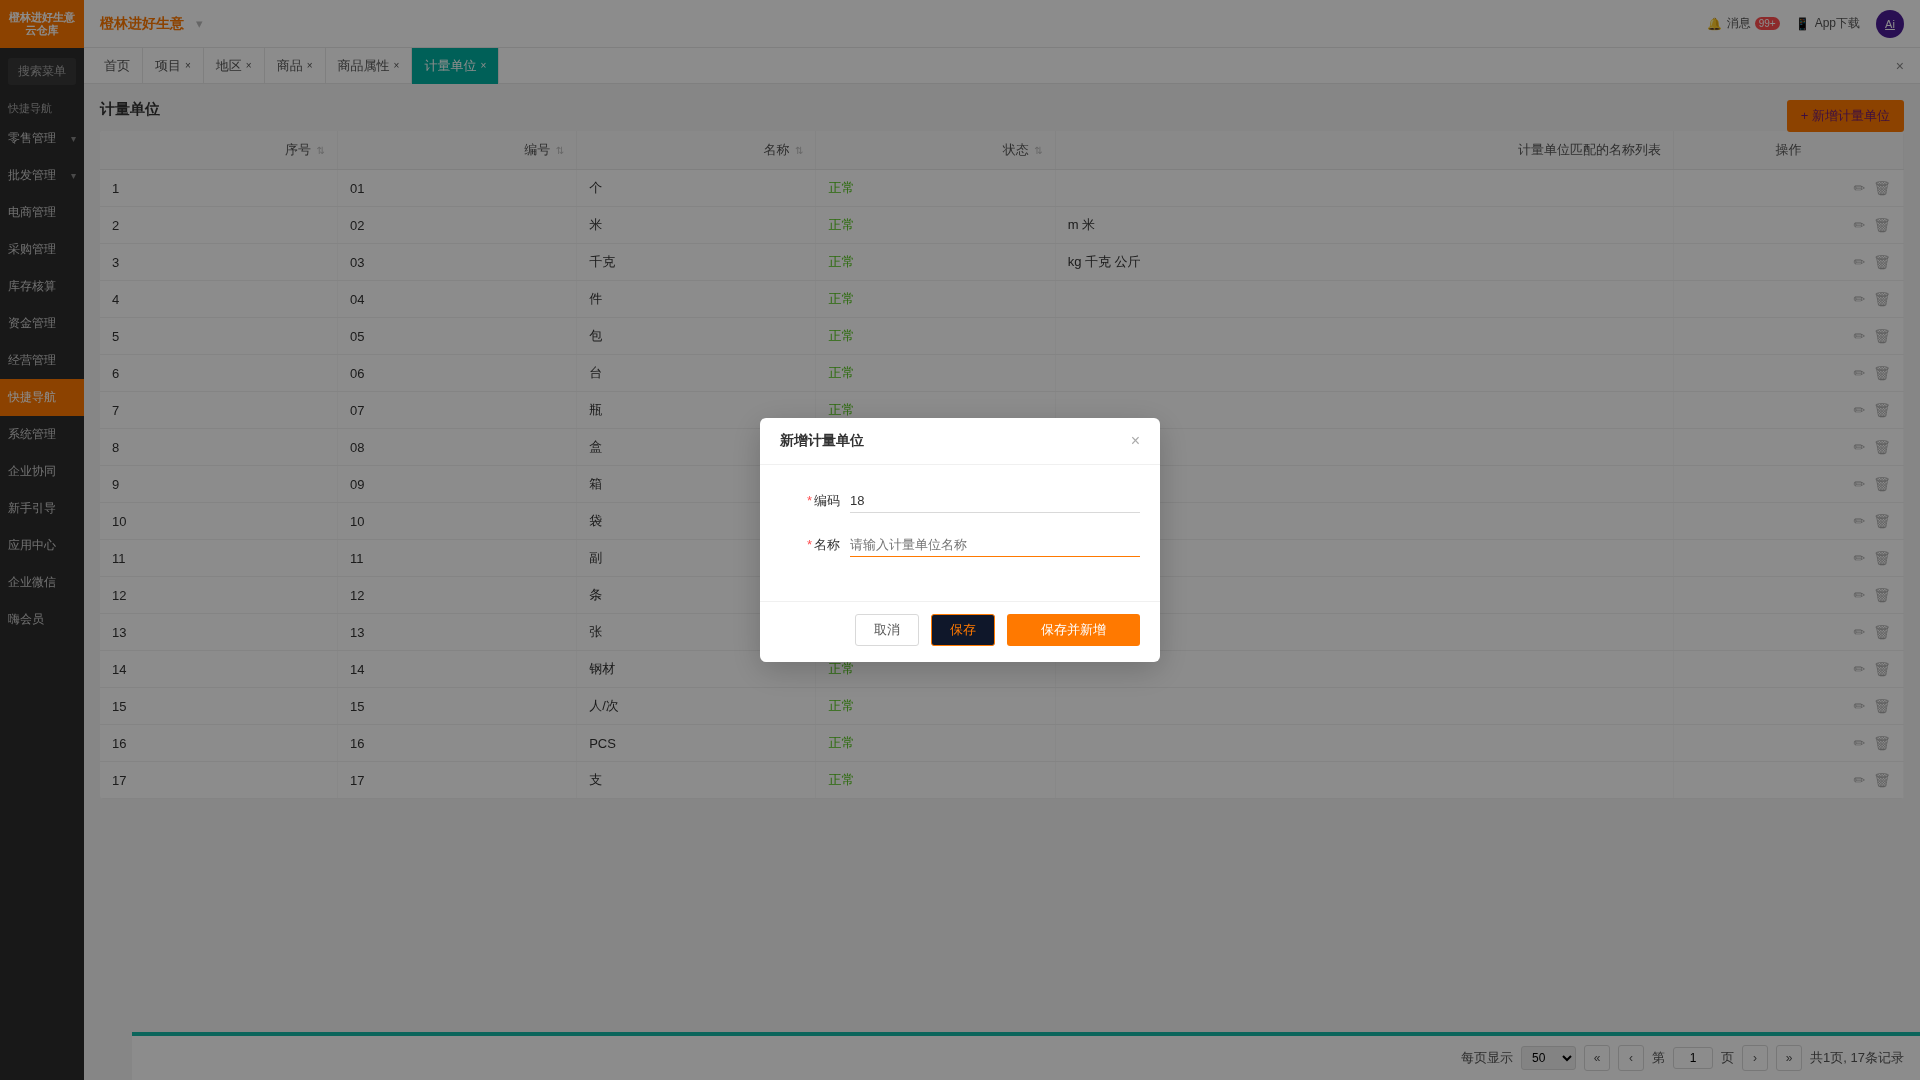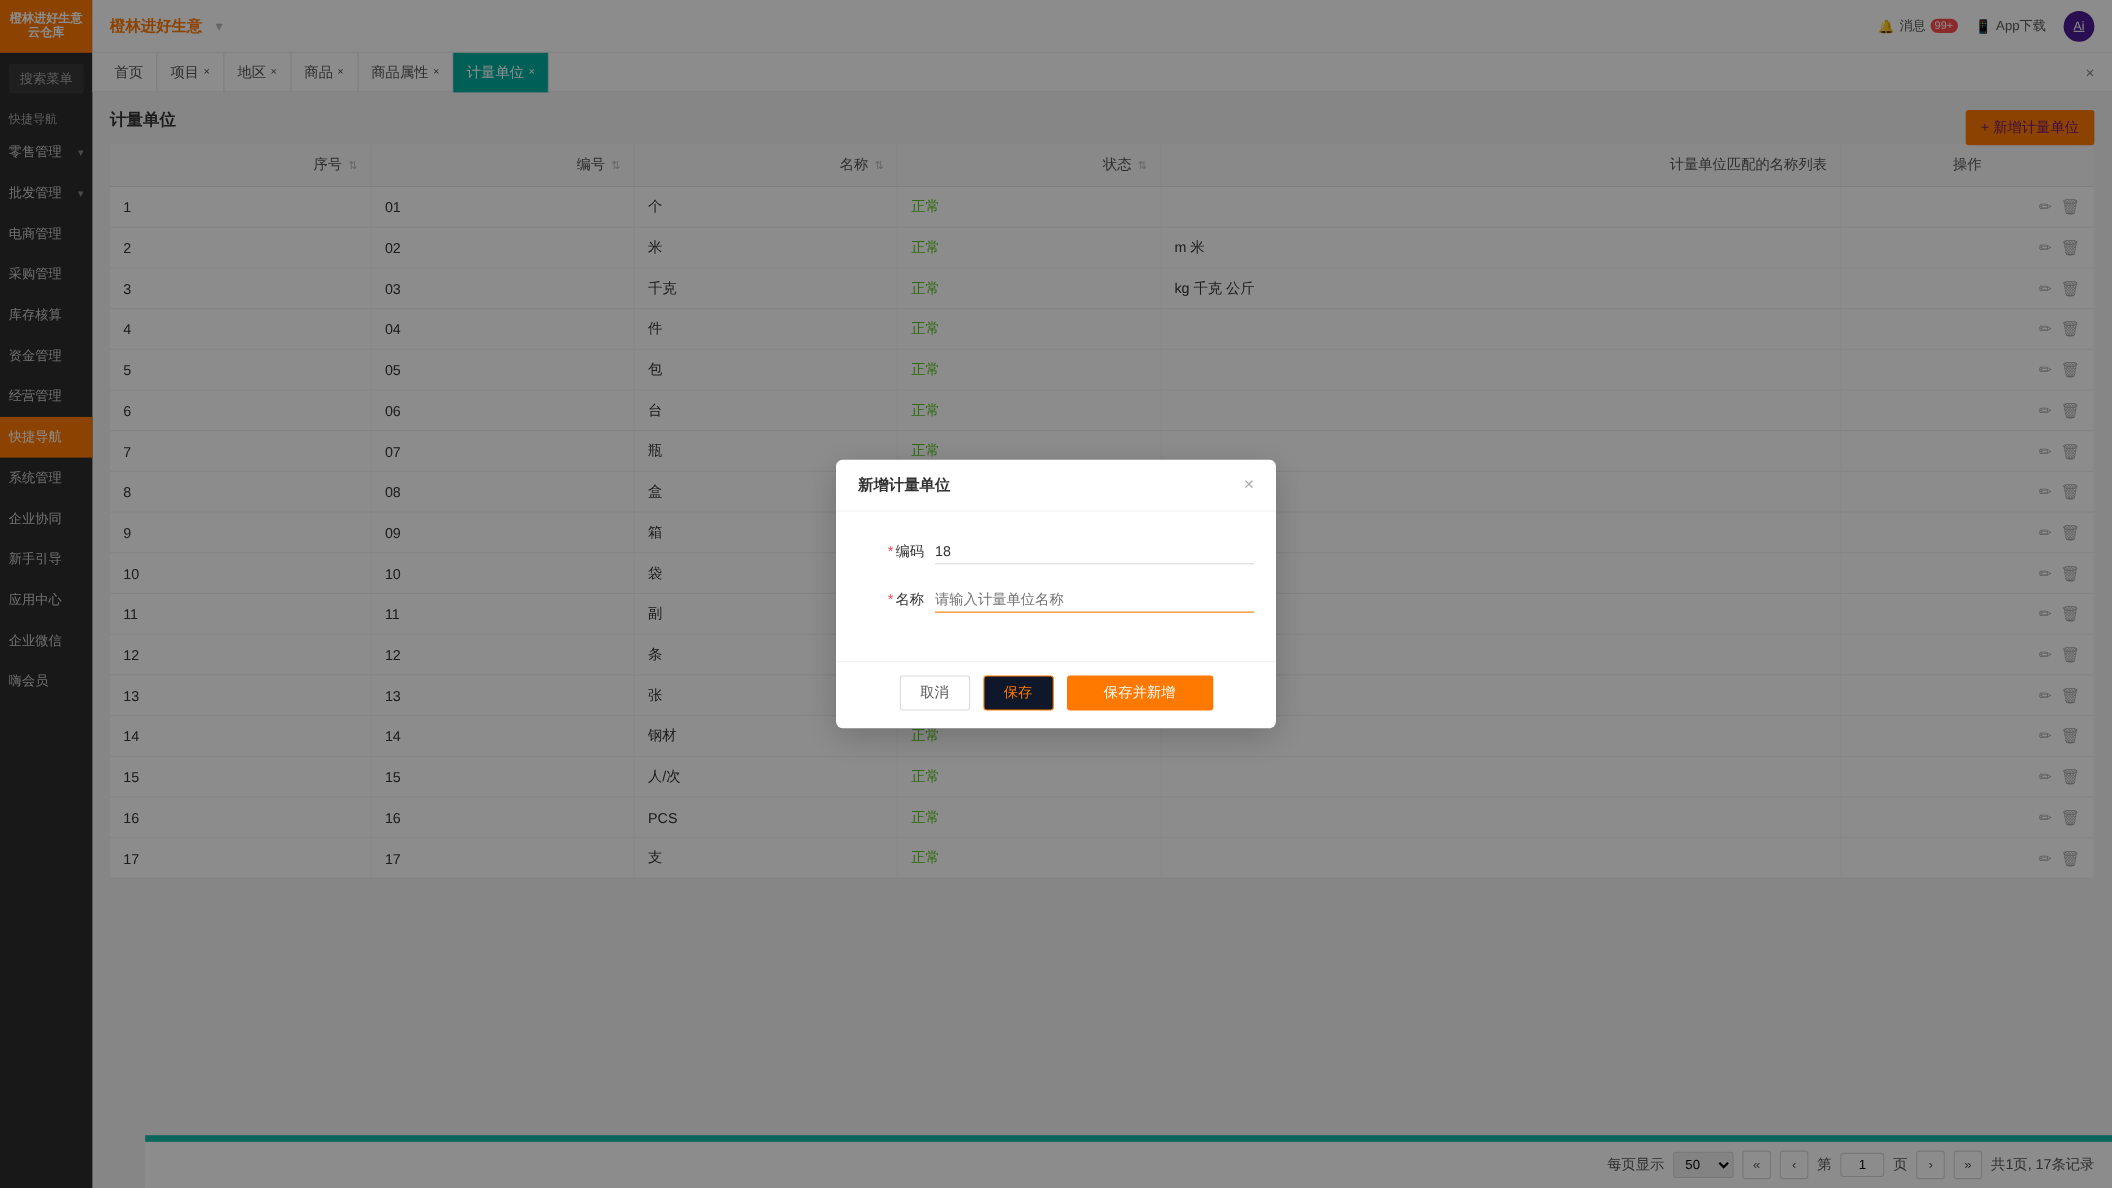--- a/index.html
+++ b/index.html
@@ -44,38 +44,38 @@
     table { width: 100%; border-collapse: collapse; }
     thead tr { background: #fafafa; }
     th { padding: 10px 12px; text-align: right; font-size: 13px; color: #555; font-weight: normal; border-bottom: 1px solid #e8e8e8; border-right: 1px solid #f0f0f0; white-space: nowrap; }
     td { padding: 9px 12px; font-size: 13px; color: #333; border-bottom: 1px solid #f0f0f0; border-right: 1px solid #f8f8f8; }
     .status-normal { color: #52c41a; }
     .op-icons { display: flex; gap: 8px; }
     .op-icon { color: #aaa; cursor: pointer; font-size: 14px; }
     .sort-icon { color: #bbb; font-size: 10px; margin-left: 2px; }
 
     
-    .pagination { height: 48px; background: white; display: flex; align-items: center; justify-content: flex-end; padding: 0 16px; gap: 8px; border-top: 6px solid #14b8a6; flex-shrink: 0; font-size: 13px; color: #555; margin-left: 48px; }
+    .pagination { height: 48px; background: white; display: flex; align-items: center; justify-content: flex-end; padding: 0 16px; gap: 8px; border-top: 4px solid #14b8a6; flex-shrink: 0; font-size: 13px; color: #555; margin-left: 48px; }
     .page-size-select { border: 1px solid #d9d9d9; padding: 3px 6px; border-radius: 3px; font-size: 12px; }
     .page-btn { width: 26px; height: 26px; border: 1px solid #d9d9d9; background: white; border-radius: 3px; cursor: pointer; font-size: 12px; display: flex; align-items: center; justify-content: center; color: #555; }
     .page-input { width: 40px; border: 1px solid #d9d9d9; text-align: center; padding: 3px; border-radius: 3px; font-size: 12px; }
 
     
     .modal-overlay { position: fixed; top: 0; left: 0; width: 1920px; height: 1080px; background: rgba(0,0,0,0.45); display: flex; align-items: center; justify-content: center; z-index: 1000; }
     .modal { background: white; border-radius: 6px; width: 400px; box-shadow: 0 8px 32px rgba(0,0,0,0.2); }
     .modal-header { padding: 14px 20px; border-bottom: 1px solid #f0f0f0; display: flex; align-items: center; justify-content: space-between; }
     .modal-title { font-size: 14px; font-weight: bold; color: #333; }
     .modal-close { color: #aaa; cursor: pointer; font-size: 16px; border: none; background: none; }
     .modal-body { padding: 24px 20px; }
     .form-row { display: flex; align-items: center; margin-bottom: 20px; }
     .form-label { width: 60px; text-align: right; margin-right: 10px; font-size: 13px; color: #333; }
     .form-label .required { color: #ff4d4f; margin-right: 2px; }
     .form-input { flex: 1; border: none; border-bottom: 1px solid #d9d9d9; padding: 4px 0; font-size: 13px; color: #333; outline: none; }
     .form-input.focused { border-bottom-color: #ff7900; }
-    .modal-footer { padding: 12px 20px 16px; display: flex; justify-content: center; gap: 12px; border-top: 1px solid #f0f0f0; }
+    .modal-footer { padding: 12px 20px 16px; display: flex; justify-content: flex-end; gap: 12px; border-top: 1px solid #f0f0f0; }
     .btn-cancel { border: 1px solid #d9d9d9; background: white; color: #555; padding: 6px 18px; border-radius: 3px; cursor: pointer; font-size: 13px; }
     .btn-save { border: 1px solid #ff7900; background: #0f172a; color: #ff7900; padding: 6px 18px; border-radius: 3px; cursor: pointer; font-size: 13px; }
     .btn-save-new { background: #ff7900; color: white; border: none; padding: 6px 34px; border-radius: 3px; cursor: pointer; font-size: 13px; }
   </style>
 </head>
 <body>
 
 <div class="sidebar">
   <div class="sidebar-logo">
     <div class="logo-text">橙林进好生意<br>云仓库</div>

